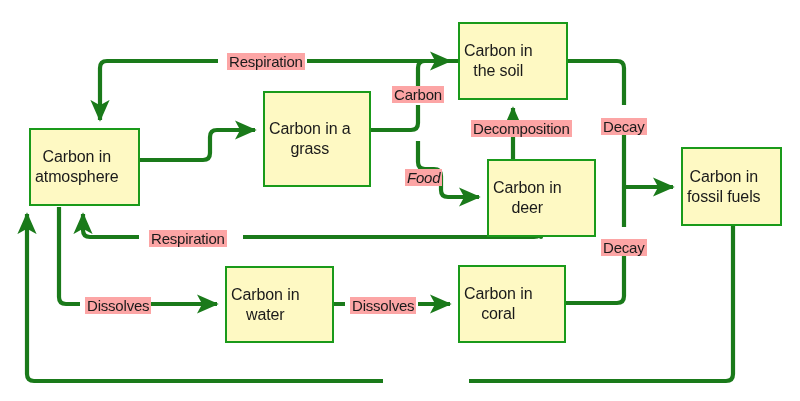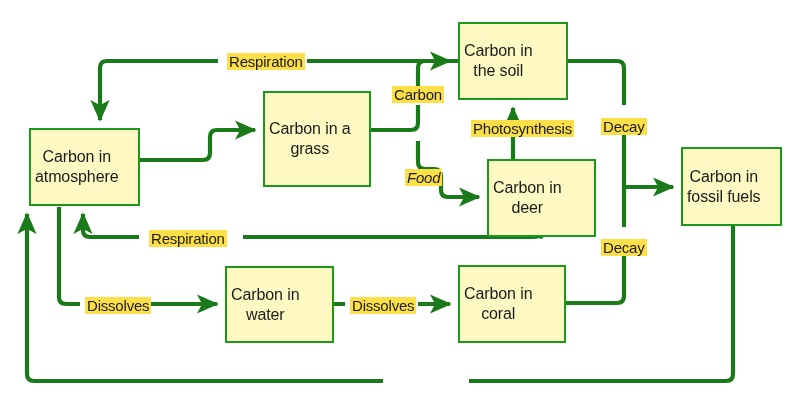--- a/index.html
+++ b/index.html
@@ -35,21 +35,21 @@
     line-height: 1.25;
     letter-spacing: -0.1px;
   }
   .node-label {
     display: block;
     padding: 0 4px;
     white-space: pre-line;
   }
   .edge-label {
     position: absolute;
-    background: #fde047;
+    background: #fca5a5;
     color: #1a1a1a;
     font-size: 15px;
     line-height: 1;
     white-space: nowrap;
     padding: 1px 2px;
     letter-spacing: -0.2px;
     text-align: right;
   }
 </style>
 </head>
@@ -127,21 +127,21 @@
 coral</span>
   </div>
 
   <div class="edge-label" style="left:227px; top:53px;">Respiration</div>
 
 
   <div class="edge-label" style="left:392px; top:86px;">Carbon</div>
 
   <div class="edge-label" style="left:405px; top:169px;font-style:italic;">Food</div>
 
-  <div class="edge-label" style="left:471px; top:120px;">Photosynthesis</div>
+  <div class="edge-label" style="left:471px; top:120px;">Decomposition</div>
 
   <div class="edge-label" style="left:601px; top:118px;">Decay</div>
 
   <div class="edge-label" style="left:601px; top:239px;">Decay</div>
 
   <div class="edge-label" style="left:149px; top:230px;">Respiration</div>
 
   <div class="edge-label" style="left:85px; top:297px;">Dissolves</div>
 
   <div class="edge-label" style="left:350px; top:297px;">Dissolves</div>

